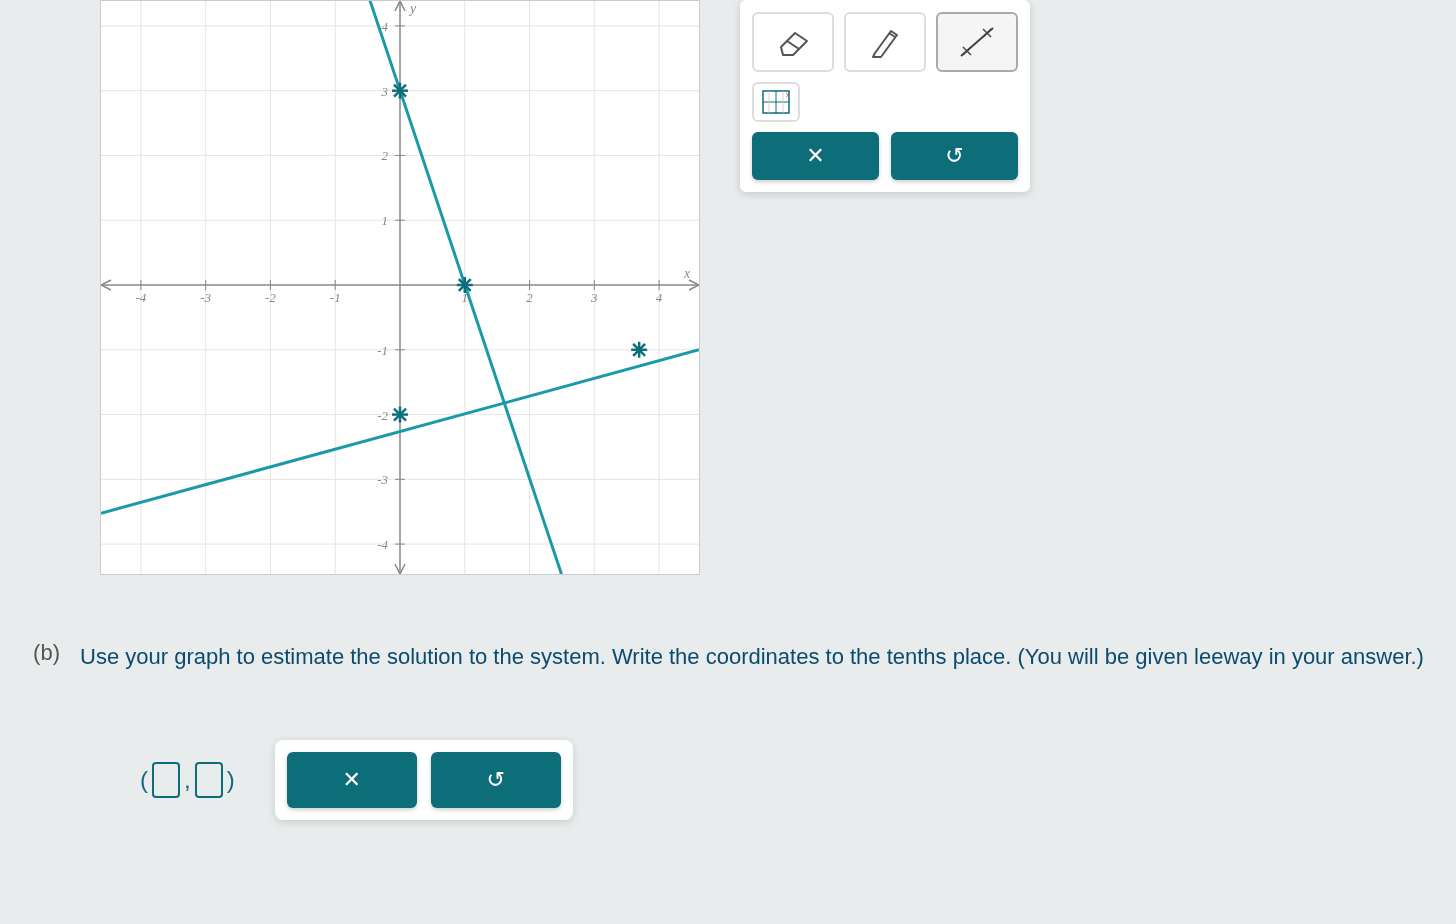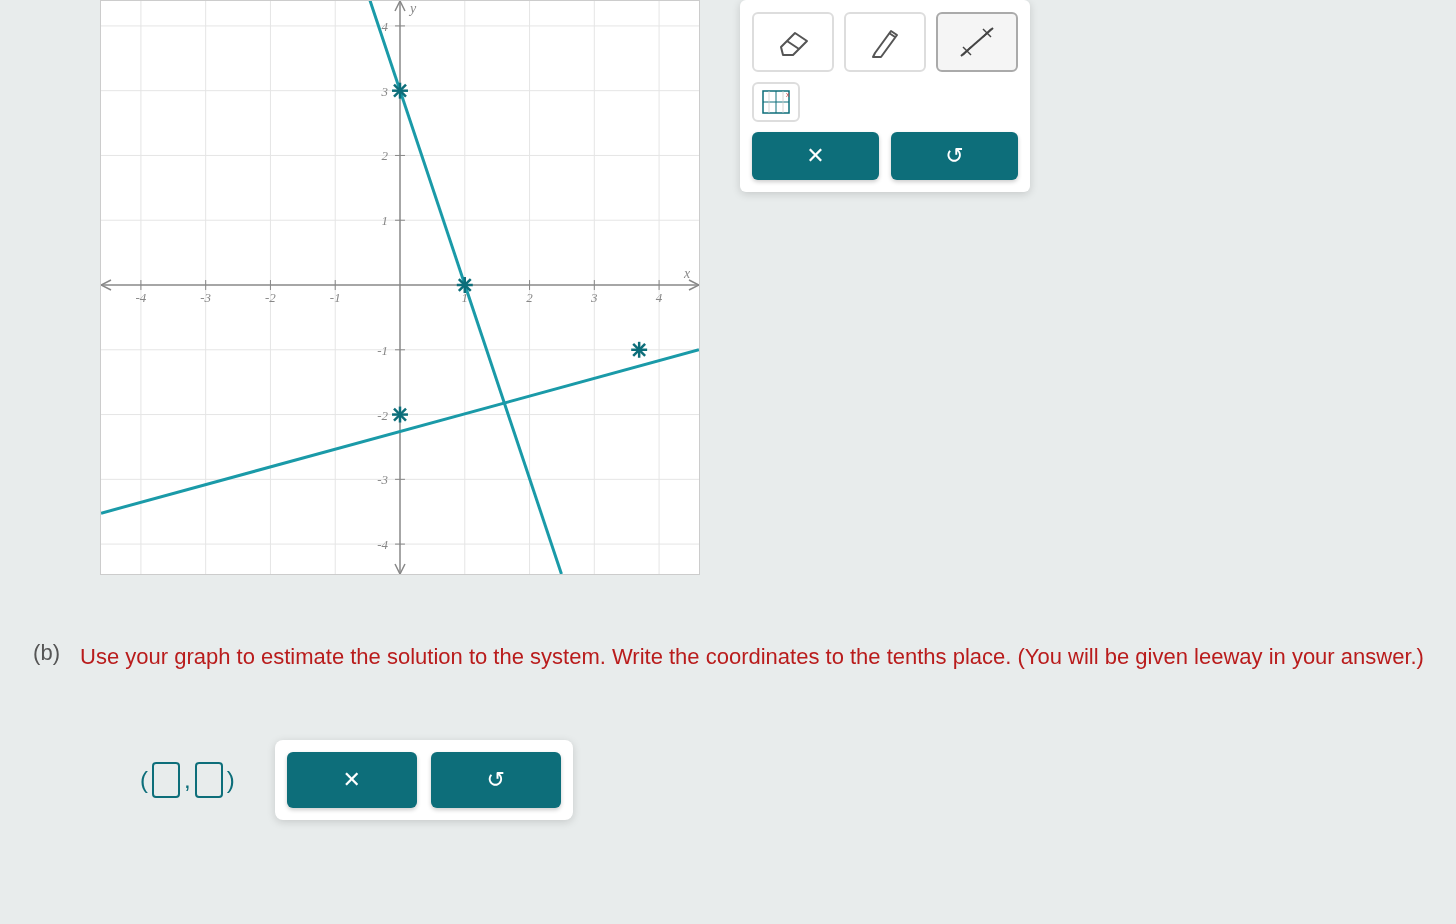--- a/index.html
+++ b/index.html
@@ -87,21 +87,21 @@
     gap: 20px;
   }
   .q-label {
     font-size: 22px;
     color: #555;
     min-width: 40px;
     text-align: right;
   }
   .q-text {
     font-size: 22px;
-    color: #b91c1c;
+    color: #0c4a6e;
     line-height: 1.5;
   }
   .answer-row {
     position: absolute;
     left: 140px;
     top: 740px;
     display: flex;
     align-items: center;
     gap: 40px;
   }

